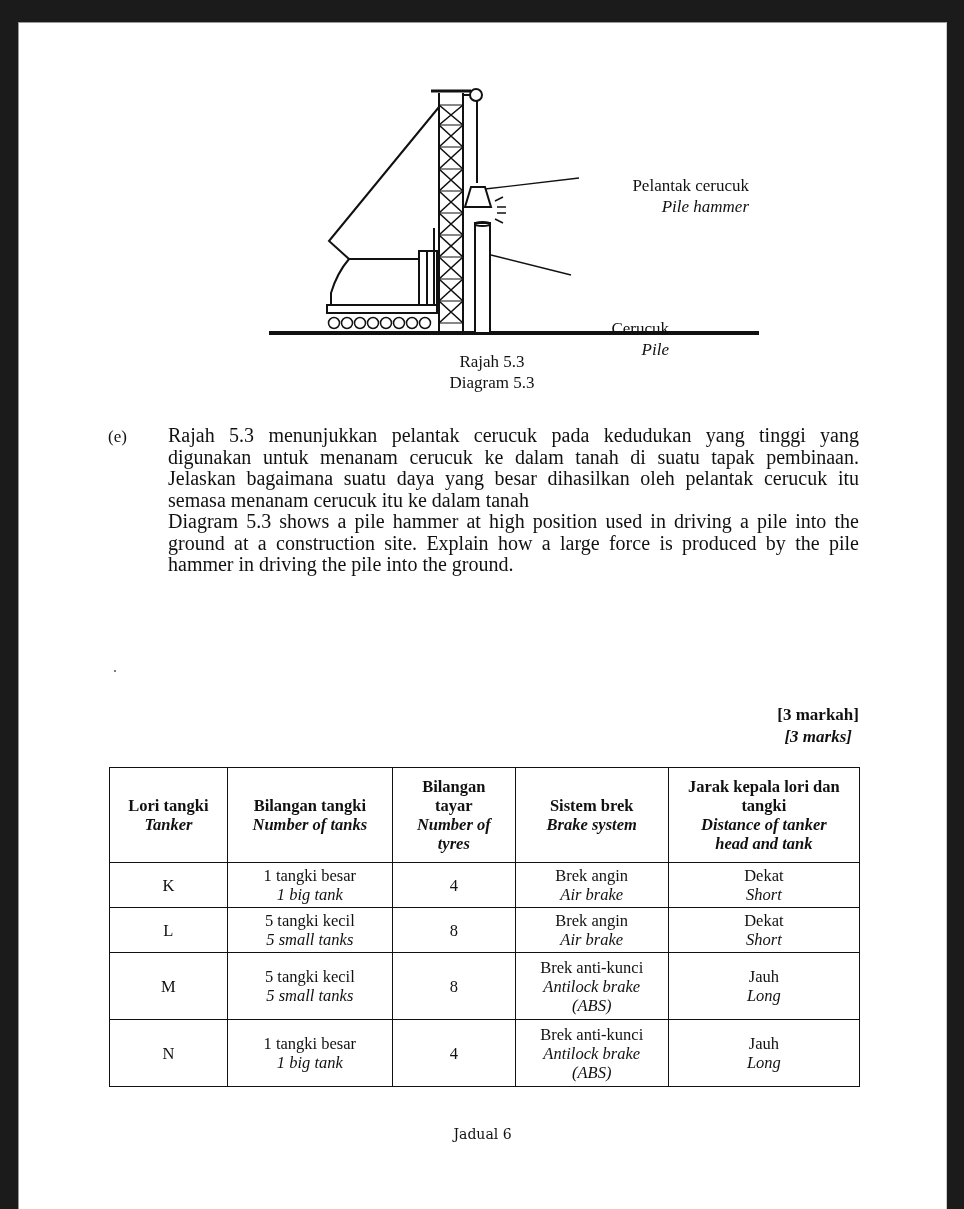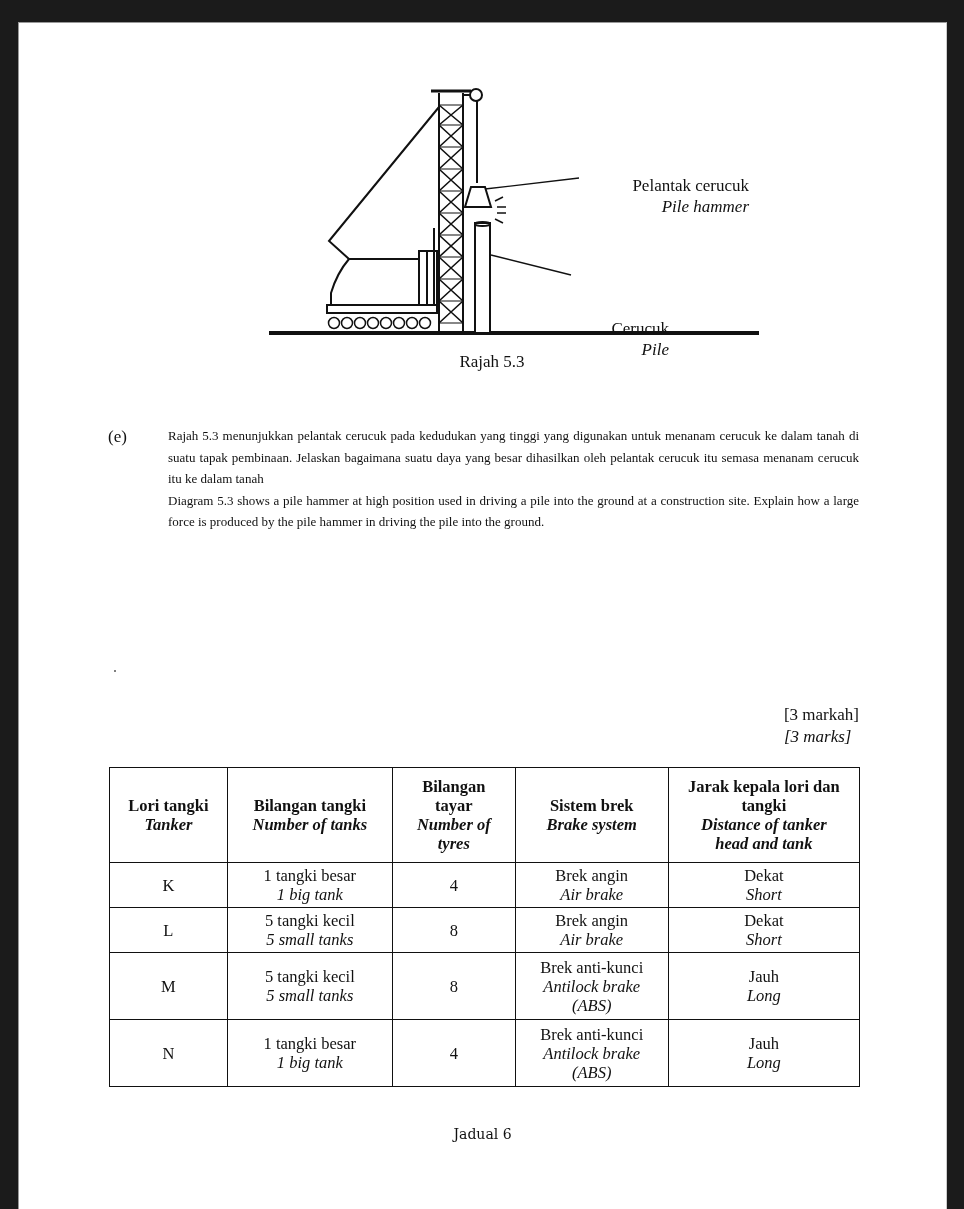--- a/index.html
+++ b/index.html
@@ -11,25 +11,25 @@
     position: absolute; left: 18px; top: 22px; width: 927px; height: 1200px;
     background: #ffffff; border-left: 1px solid #999; border-top: 1px solid #999; border-right: 1px solid #ccc;
   }
   .diagram { position: absolute; left: 240px; top: 60px; width: 520px; height: 270px; }
   .diagram svg { width: 100%; height: 100%; }
   .lbl { position: absolute; font-size: 17px; line-height: 21px; text-align: right; }
   .lbl .it { font-style: italic; display:block; }
   .caption { position: absolute; left: 0; width: 946px; text-align: center; font-size: 17px; line-height: 21px; }
   .caption .it { font-style: italic; display:block; }
   .q-label { position: absolute; left: 89px; top: 404px; font-size: 17px; }
-  .q-text { position: absolute; left: 149px; top: 402px; width: 691px; font-size: 13px; line-height: 21.5px; text-align: justify; }
+  .q-text { position: absolute; left: 149px; top: 402px; width: 691px; font-size: 20px; line-height: 21.5px; text-align: justify; }
   .q-text p { margin: 0; }
   .q-text .en { }
   .stray-dot { position: absolute; left: 95px; top: 647px; width: 2px; height: 2px; background: #555; border-radius: 50%; }
-  .marks { position: absolute; right: 87px; top: 681px; text-align: left; font-size: 17px; line-height: 22px; }
+  .marks { position: absolute; right: 87px; top: 681px; text-align: center; font-size: 17px; line-height: 22px; font-weight: bold; }
   .marks .it { font-style: italic; }
   table.t6 {
     position: absolute; left: 90px; top: 744px; width: 751px; border-collapse: collapse;
     font-size: 16.5px; line-height: 19px;
   }
   table.t6 th, table.t6 td { border: 1.5px solid #111; text-align: center; vertical-align: middle; padding: 1px 17px; }
   table.t6 th { font-weight: bold; height: 92px; }
   table.t6 .it { font-style: italic; display: block; }
   table.t6 td { height: 42px; }
   table.t6 tr.tall td { height: 64px; }
@@ -94,20 +94,21 @@
       <span class="it">Pile hammer</span>
     </div>
     <div class="lbl" style="left:300px; top:187px; width:110px;margin-top:48px;">
       <span>Cerucuk</span>
       <span class="it">Pile</span>
     </div>
   </div>
 
   <div class="caption" style="top:328px;">
     <span>Rajah 5.3</span>
+    <span class="it" style="font-style:normal">Diagram 5.3</span>
   </div>
 
   <div class="q-label">(e)</div>
   <div class="q-text">
     <p>Rajah 5.3 menunjukkan pelantak cerucuk pada kedudukan yang tinggi yang digunakan untuk menanam cerucuk ke dalam tanah di suatu tapak pembinaan. Jelaskan bagaimana suatu daya yang besar dihasilkan oleh pelantak cerucuk itu semasa menanam cerucuk itu ke dalam tanah</p>
     <p class="en">Diagram 5.3 shows a pile hammer at high position used in driving a pile into the ground at a construction site. Explain how a large force is produced by the pile hammer in driving the pile into the ground.</p>
   </div>
 
   <div class="stray-dot"></div>
 

